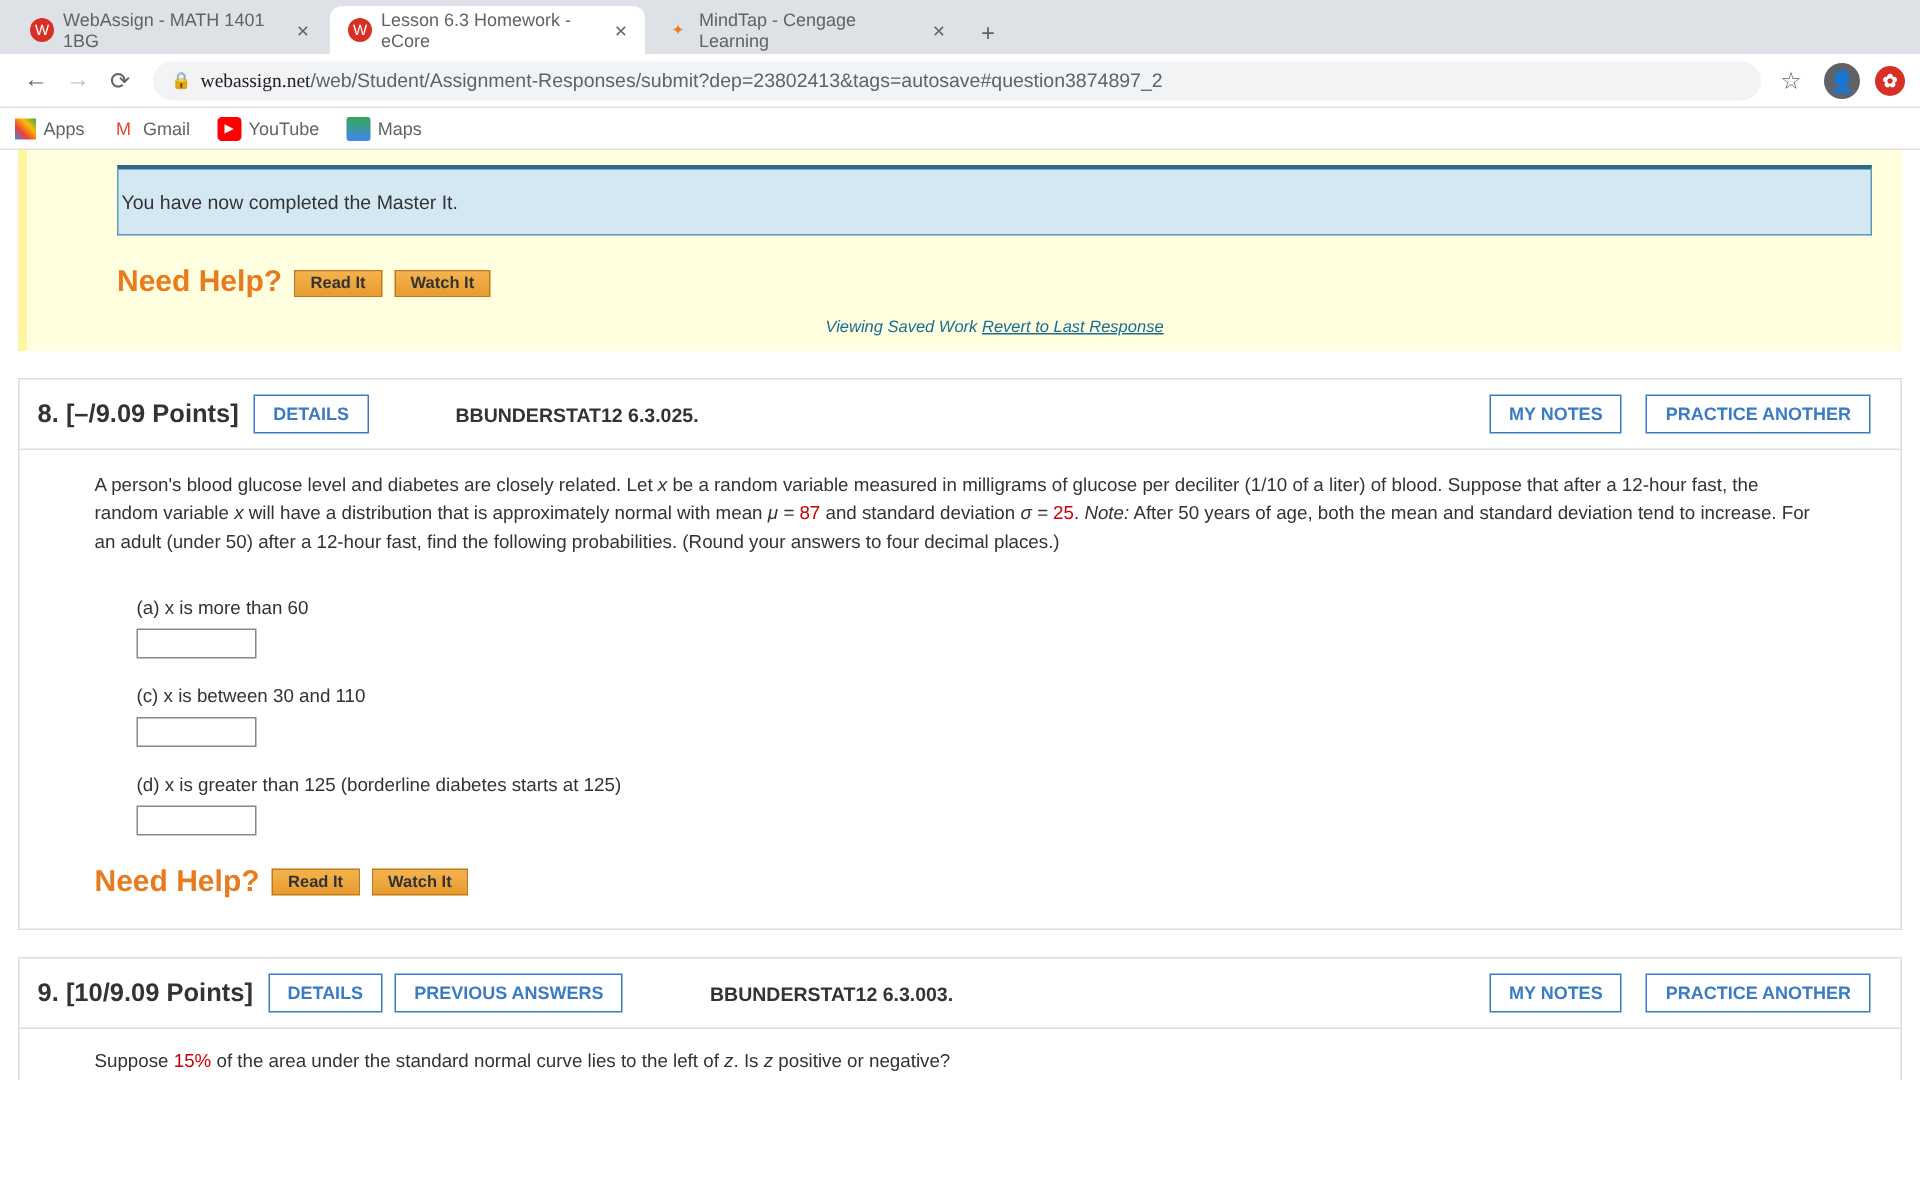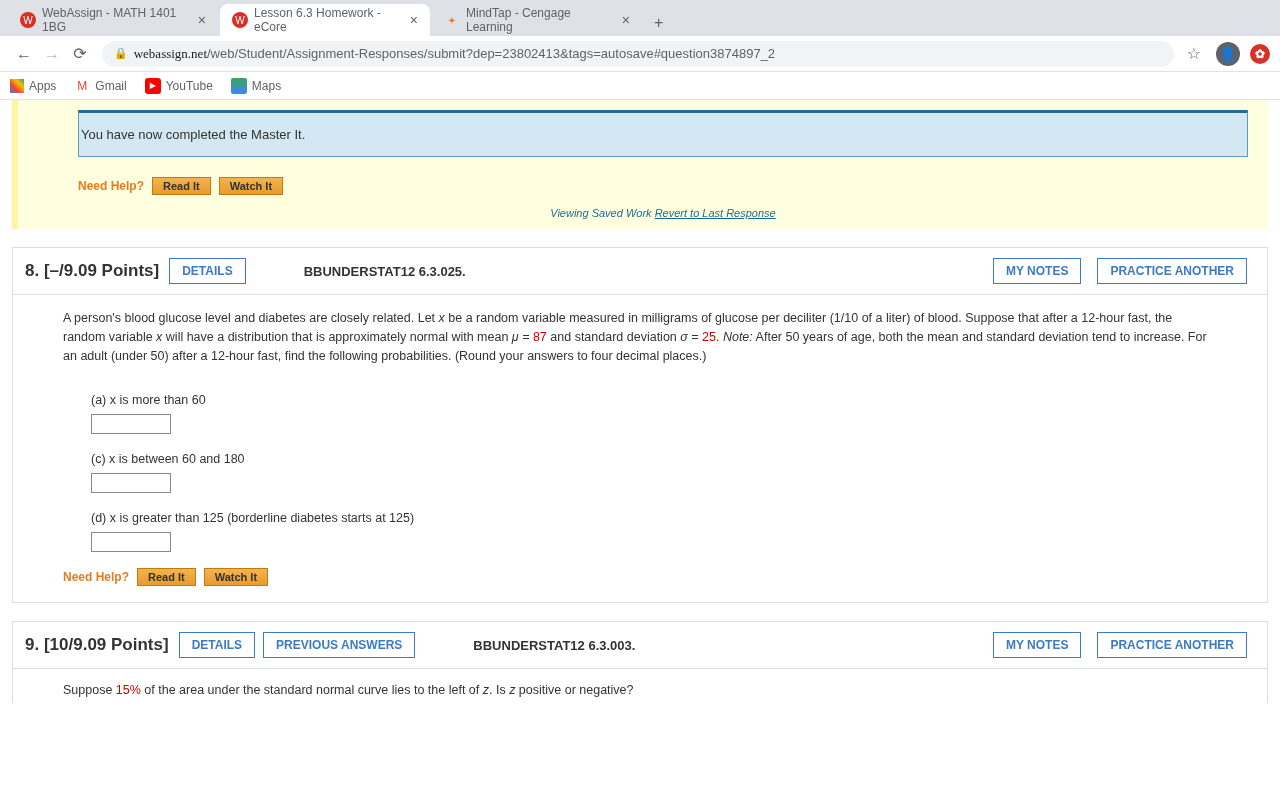--- a/index.html
+++ b/index.html
@@ -23,21 +23,21 @@
 .ext-icon { width: 20px; height: 20px; background: #d93025; border-radius: 50%; display:flex; align-items:center; justify-content:center; color:white; font-size:12px; font-weight:bold; }
 
 .bookmarks { background: #fff; height: 28px; display: flex; align-items: center; padding: 0 10px; border-bottom: 1px solid #e0e0e0; font-size: 12px; }
 .bm { display: flex; align-items: center; margin-right: 18px; color: #5f6368; }
 .bm .bm-icon { width: 16px; height: 16px; margin-right: 5px; display: inline-flex; align-items: center; justify-content: center; }
 
 .content { padding: 0; }
 .yellow-section { background: #ffffe0; border-left: 6px solid #fff5a0; margin: 0 12px; padding: 10px 20px 10px 60px; }
 .master-box { background: #d4e8f3; border: 1px solid #5c9bb8; border-top: 3px solid #2b6a8a; padding: 14px 2px; margin-bottom: 20px; font-size: 13px; }
 .need-help-row { display: flex; align-items: center; gap: 8px; margin-top: 10px; }
-.need-help { color: #e87b1e; font-weight: bold; font-size: 12px; }
+.need-help { color: #e87b1e; font-weight: bold; font-size: 20px; }
 .help-btn { background: linear-gradient(#f4b34e, #e89b2e); border: 1px solid #c47812; padding: 2px 10px; font-size: 11px; font-weight: bold; color: #333; cursor: pointer; }
 .saved-work { text-align: center; font-size: 11px; font-style: italic; margin-top: 12px; }
 .saved-work .teal { color: #1a6d8e; }
 .saved-work a { color: #1a6d8e; }
 
 .question-section { margin: 18px 12px; border: 1px solid #ddd; }
 .q-header { display: flex; align-items: center; padding: 10px 12px; border-bottom: 1px solid #ddd; }
 .q-num { font-weight: bold; margin-right: 10px; font-size: 17px; }
 .q-btn { border: 1px solid #3b7bc4; color: #3b7bc4; background: #fff; padding: 5px 12px; font-size: 12px; font-weight: bold; margin-right: 8px; cursor: pointer; }
 .q-title { font-weight: bold; font-size: 13px; margin-left: 6px; padding-left: 44px; }
@@ -138,21 +138,21 @@
     </div>
     <div class="q-body">
       <div class="q-text">
         <span>A person's blood glucose level and diabetes are closely related. Let </span><i>x</i><span> be a random variable measured in milligrams of glucose per deciliter (1/10 of a liter) of blood. Suppose that after a 12-hour fast, the random variable </span><i>x</i><span> will have a distribution that is approximately normal with mean </span><i>μ = </i><span class="red">87</span><span> and standard deviation </span><i>σ = </i><span class="red">25</span><span>. </span><i>Note:</i><span> After 50 years of age, both the mean and standard deviation tend to increase. For an adult (under 50) after a 12-hour fast, find the following probabilities. (Round your answers to four decimal places.)</span>
       </div>
       <div class="sub-q">
         <div class="sub-q-label">(a) x is more than 60</div>
         <input class="ans-input" style="">
       </div>
       <div class="sub-q">
-        <div class="sub-q-label">(c) x is between 60 and 180</div>
+        <div class="sub-q-label">(c) x is between 30 and 110</div>
         <input class="ans-input" style="">
       </div>
       <div class="sub-q">
         <div class="sub-q-label">(d) x is greater than 125 (borderline diabetes starts at 125)</div>
         <input class="ans-input" style="">
       </div>
       <div class="need-help-row">
         <span class="need-help">Need Help?</span>
         <button class="help-btn">Read It</button>
         <button class="help-btn">Watch It</button>

